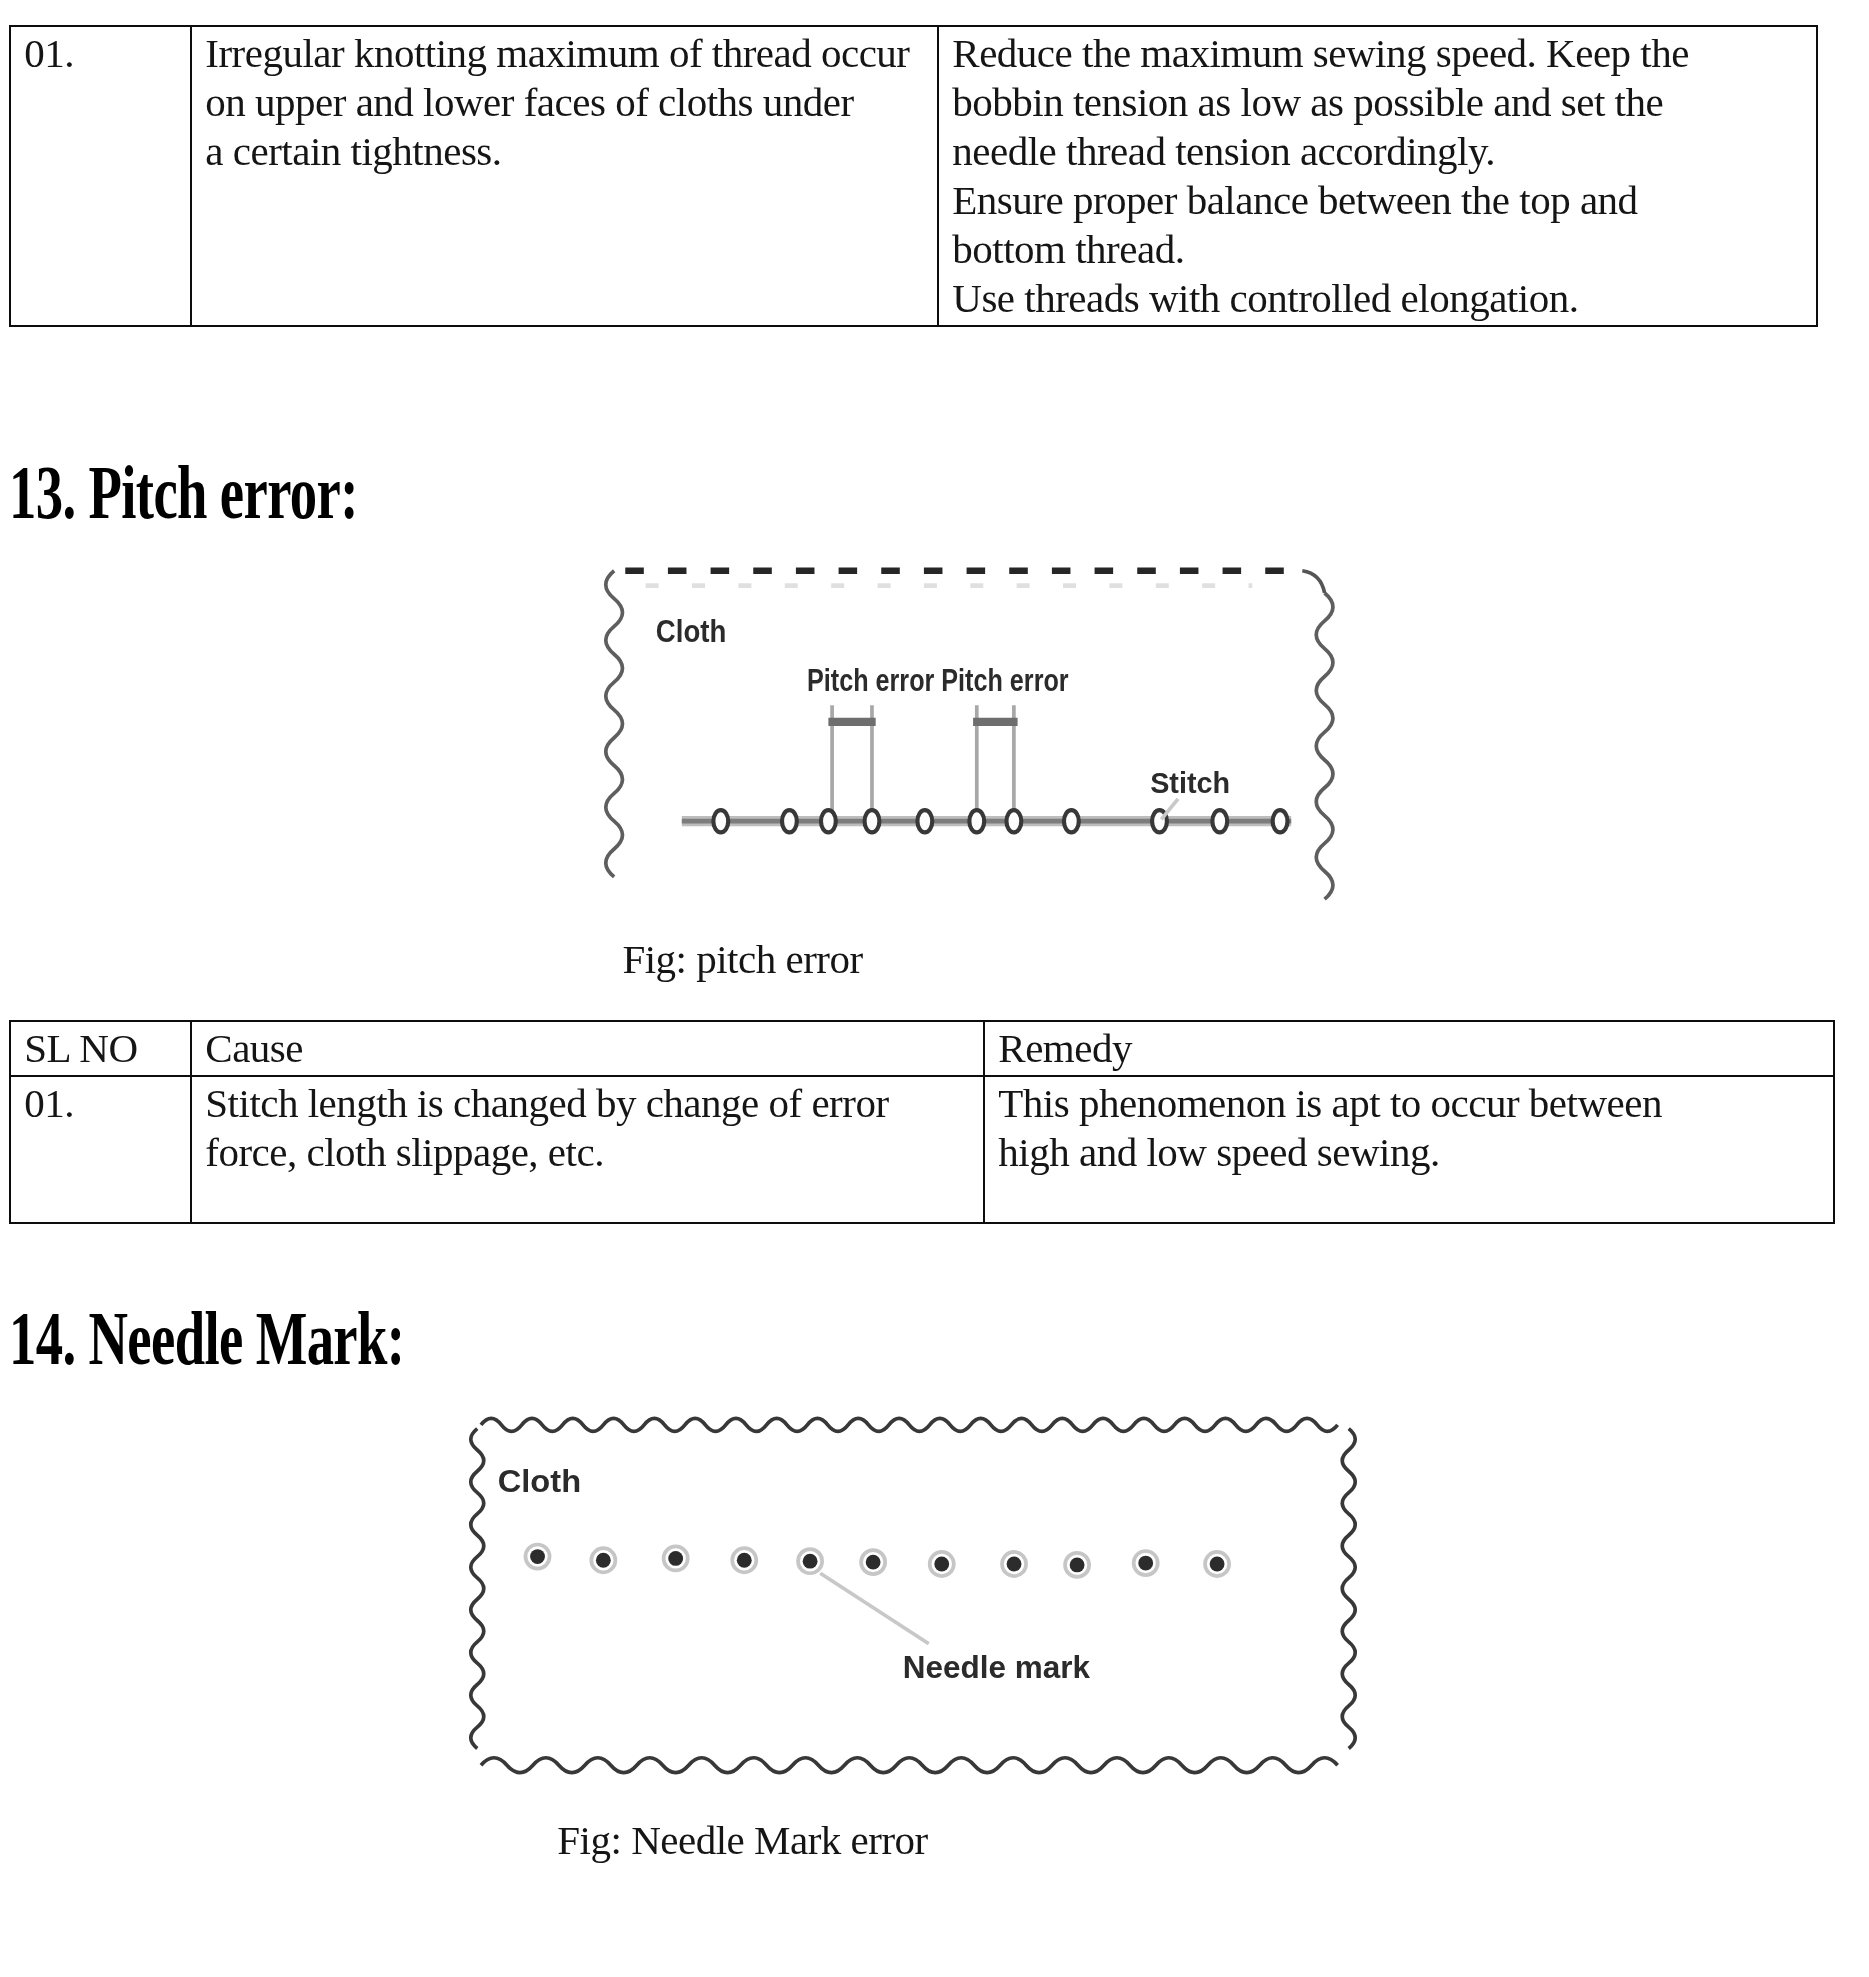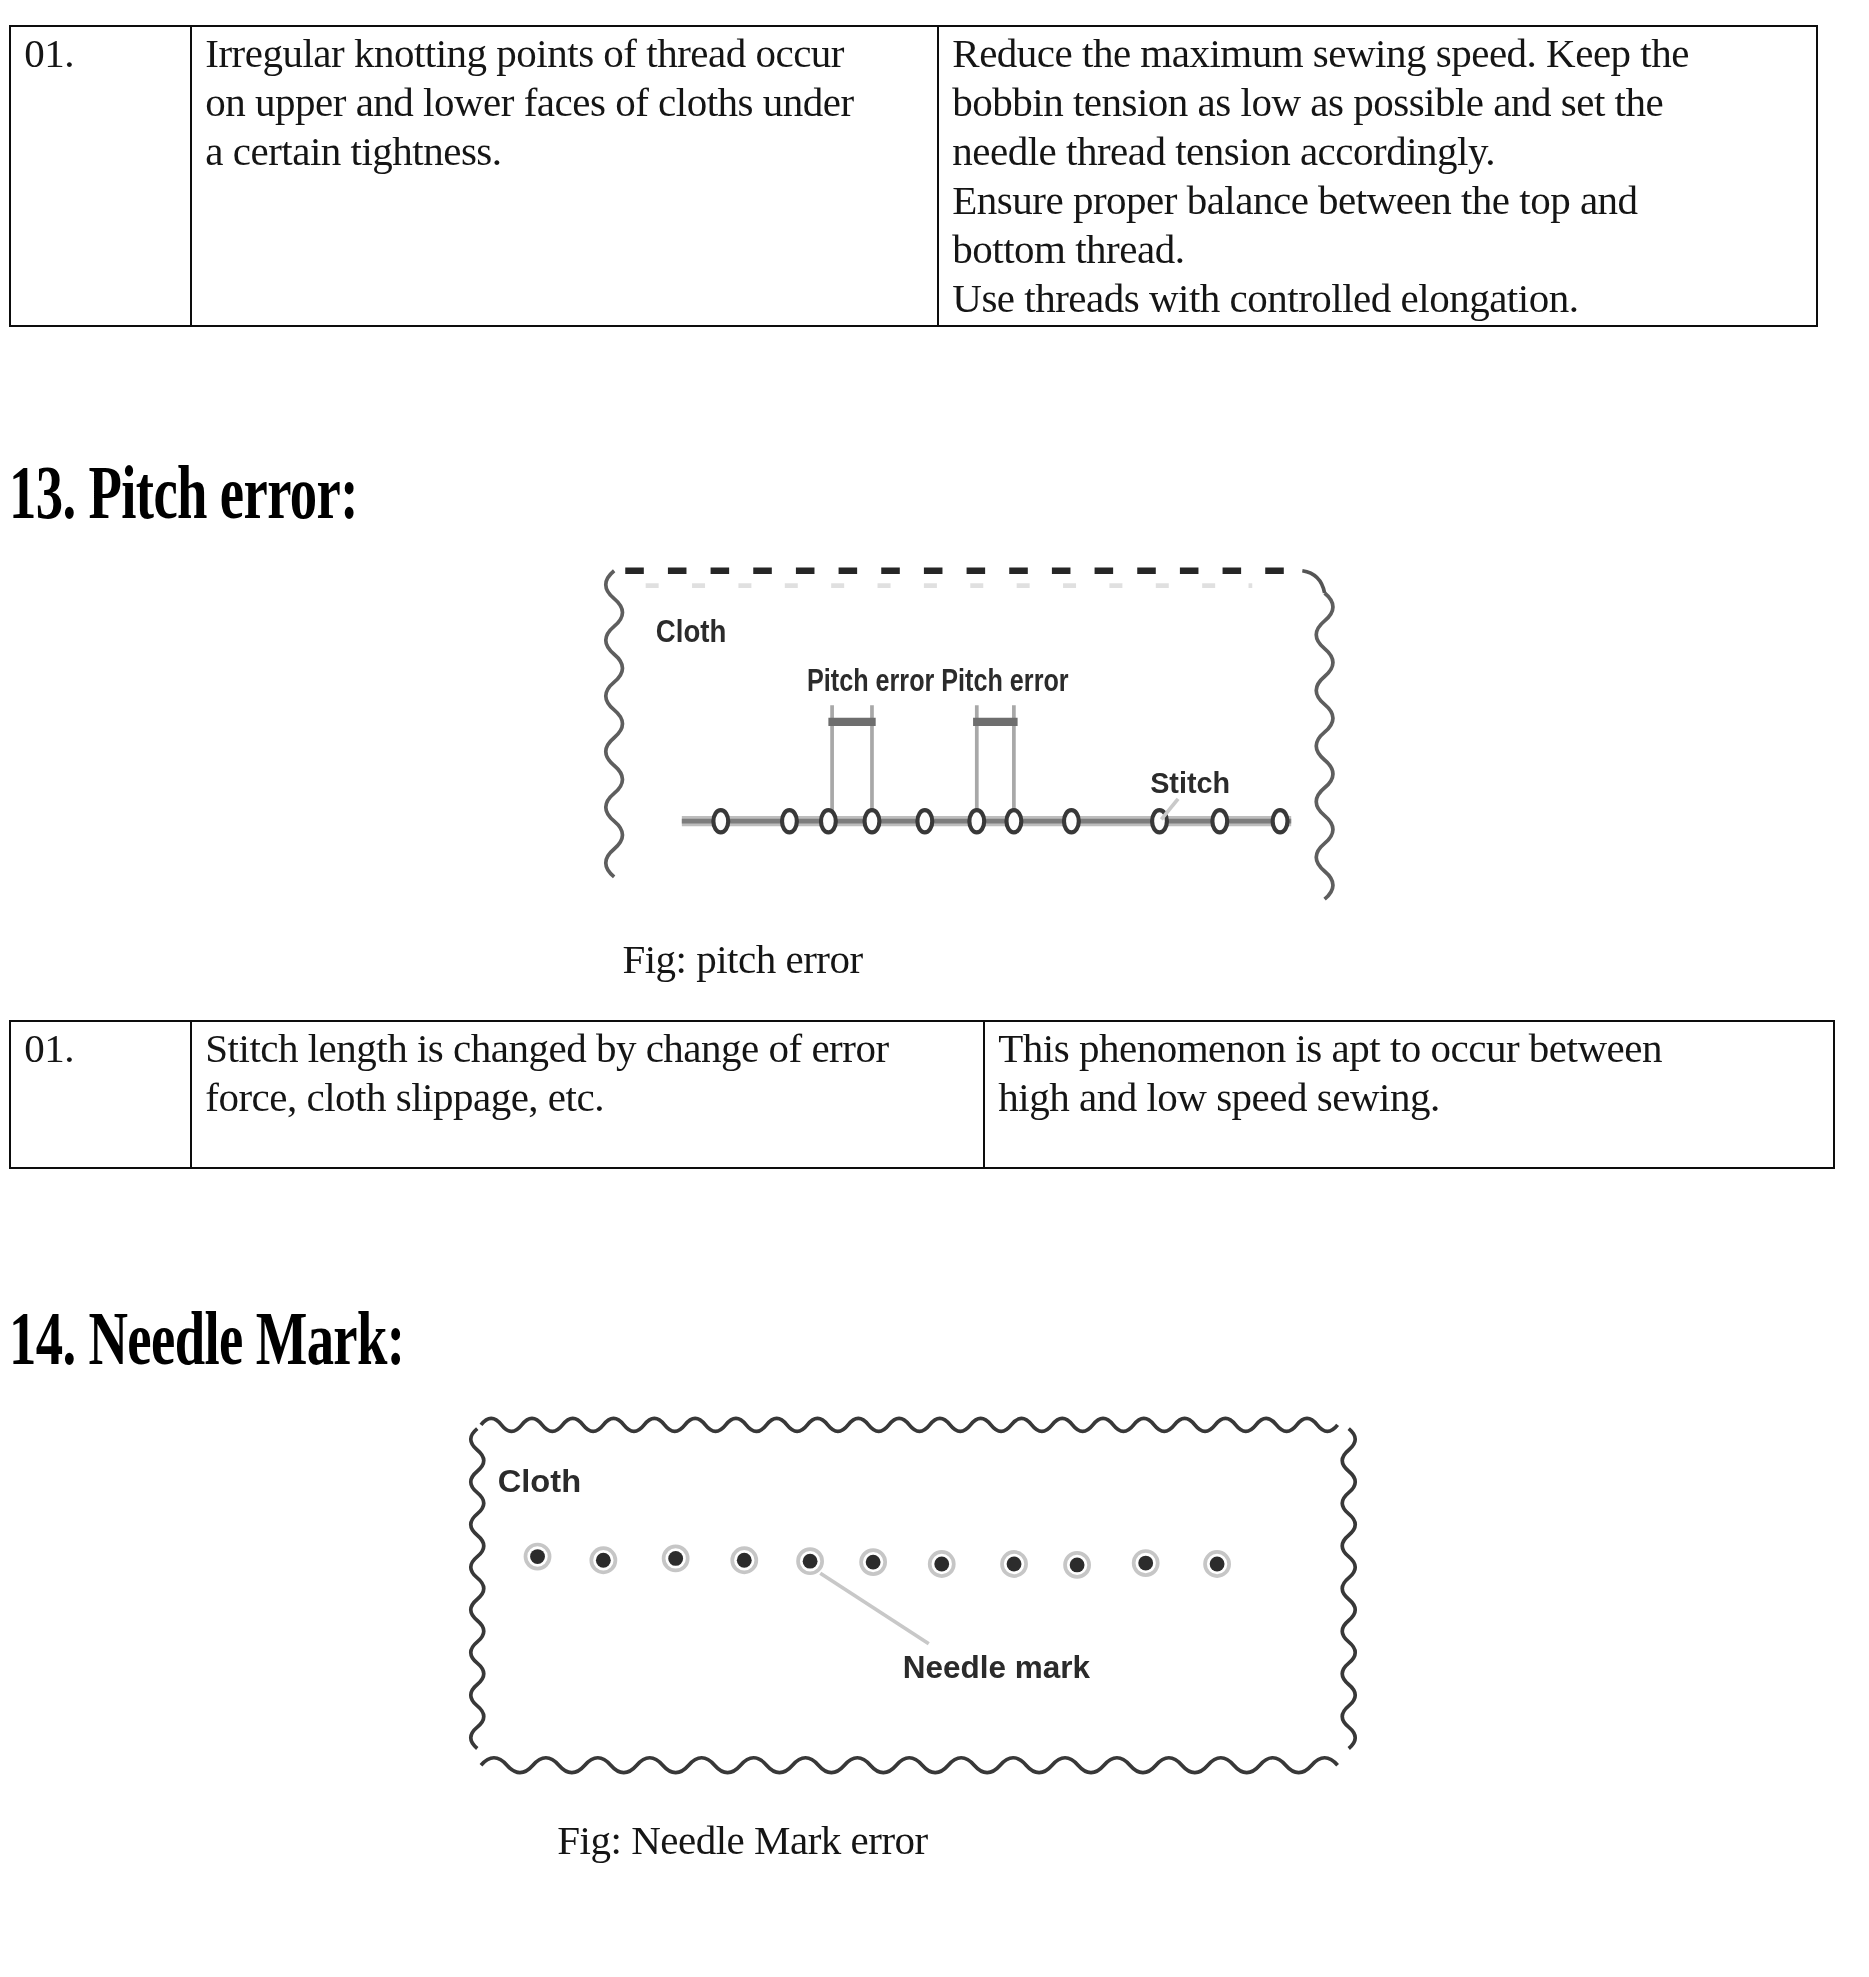--- a/index.html
+++ b/index.html
@@ -46,21 +46,21 @@
 
 <table id="table1" class="doc-table">
   <colgroup>
       <col style="width:181px">
       <col style="width:747px">
       <col style="width:879px">
     </colgroup>
   <tbody>
   <tr class="body-row">
     <td>01.</td>
-    <td>Irregular knotting points of thread occur
+    <td>Irregular knotting maximum of thread occur
 on upper and lower faces of cloths under
 a certain tightness.</td>
     <td>Reduce the maximum sewing speed. Keep the
 bobbin tension as low as possible and set the
 needle thread tension accordingly.
 Ensure proper balance between the top and
 bottom thread.
 Use threads with controlled elongation.</td>
   </tr>
 </tbody>
@@ -114,20 +114,25 @@
 
 <div id="caption-1" class="fig-caption">Fig: pitch error</div>
 
 <table id="table2" class="doc-table">
   <colgroup>
       <col style="width:181px">
       <col style="width:793px">
       <col style="width:850px">
     </colgroup>
   <tbody>
+      <tr class="hdr-row">
+    <th>SL NO</th>
+    <th>Cause</th>
+    <th>Remedy</th>
+  </tr>
   <tr class="body-row">
     <td>01.</td>
     <td>Stitch length is changed by change of error
 force, cloth slippage, etc.</td>
     <td>This phenomenon is apt to occur between
 high and low speed sewing.</td>
   </tr>
 </tbody>
   </table>
 

